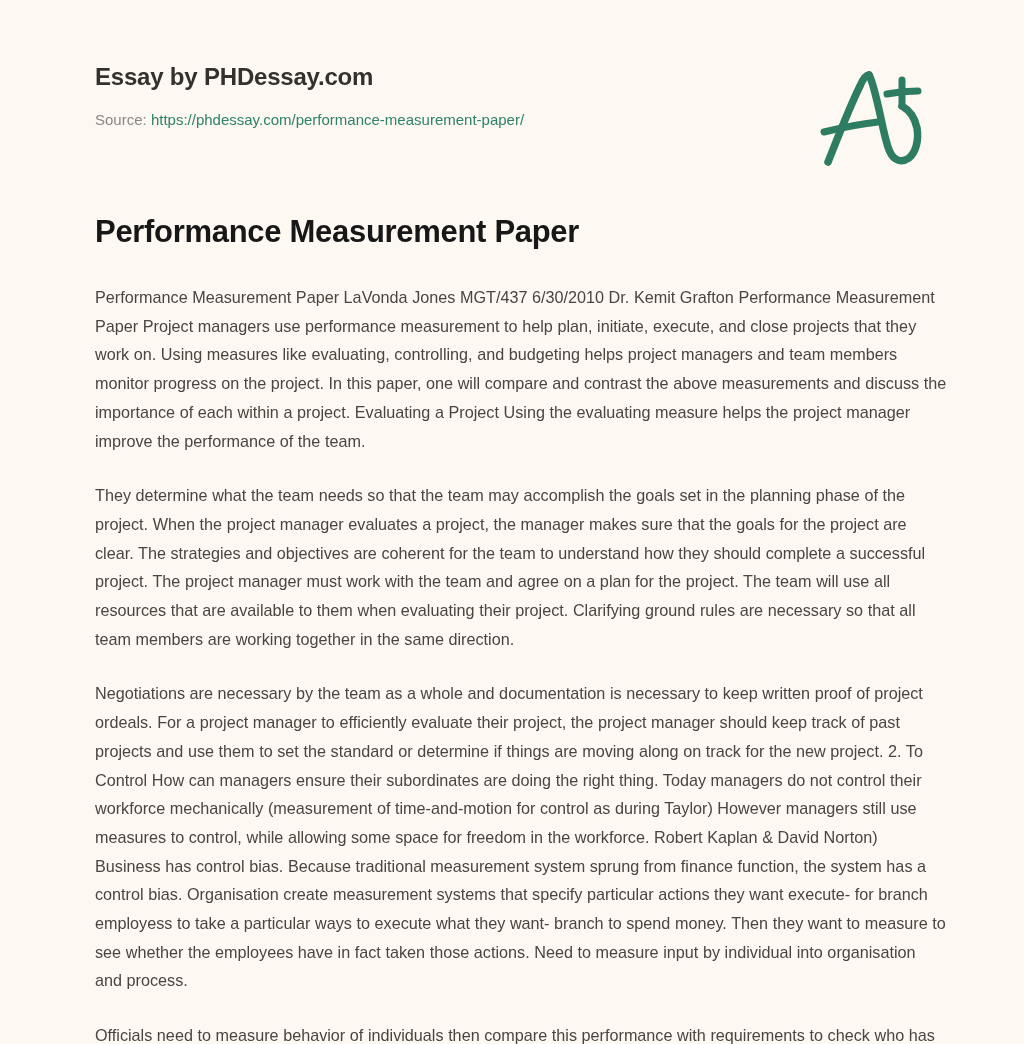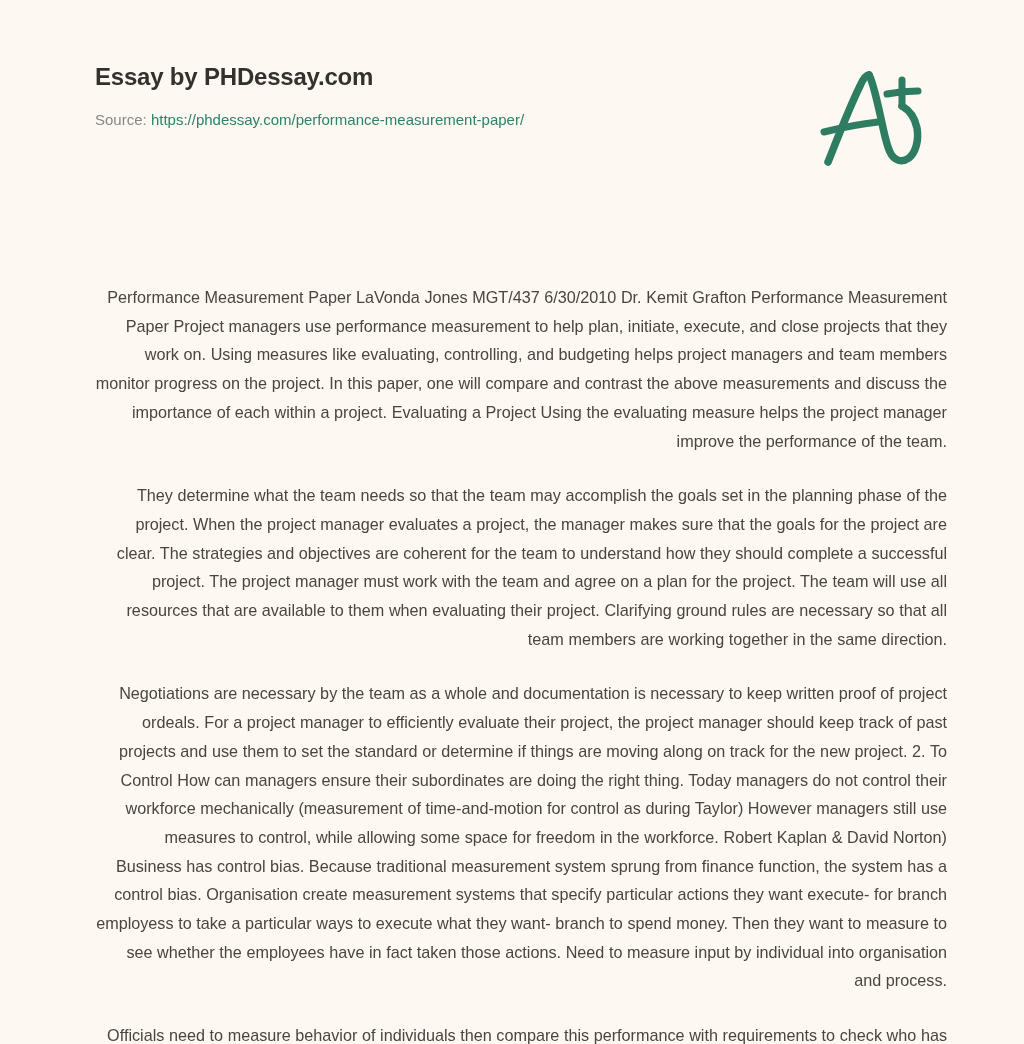--- a/index.html
+++ b/index.html
@@ -87,21 +87,21 @@
     left: 95px;
     top: 283px;
     width: 852px;
   }
 
   .body-copy p {
     margin: 0 0 26px 0;
     font-size: 16.2px;
     line-height: 28.7px;
     color: #4B4540;
-    text-align: right;
+    text-align: left;
     word-spacing: 0.1px;
   }
 
   .body-copy p:last-child {
     margin-bottom: 0;
   }
 </style>
 </head>
 <body>
 
@@ -127,20 +127,21 @@
 
         <path d="M12 66 C 24 63, 48 58, 66 56" stroke-width="7"></path>
 
         <path d="M75 28 C 85 26, 96 25, 106 25" stroke-width="7"></path>
 
         <path d="M90 14 C 90 22, 90 32, 90 40" stroke-width="7"></path>
       </g>
     </svg>
   </div>
 
+  <h1 class="doc-title">Performance Measurement Paper</h1>
 
   <div class="body-copy">
     <p>Performance Measurement Paper LaVonda Jones MGT/437 6/30/2010 Dr. Kemit Grafton Performance Measurement Paper Project managers use performance measurement to help plan, initiate, execute, and close projects that they work on. Using measures like evaluating, controlling, and budgeting helps project managers and team members monitor progress on the project. In this paper, one will compare and contrast the above measurements and discuss the importance of each within a project. Evaluating a Project Using the evaluating measure helps the project manager improve the performance of the team.</p>
     <p>They determine what the team needs so that the team may accomplish the goals set in the planning phase of the project. When the project manager evaluates a project, the manager makes sure that the goals for the project are clear. The strategies and objectives are coherent for the team to understand how they should complete a successful project. The project manager must work with the team and agree on a plan for the project. The team will use all resources that are available to them when evaluating their project. Clarifying ground rules are necessary so that all team members are working together in the same direction.</p>
     <p>Negotiations are necessary by the team as a whole and documentation is necessary to keep written proof of project ordeals. For a project manager to efficiently evaluate their project, the project manager should keep track of past projects and use them to set the standard or determine if things are moving along on track for the new project. 2. To Control How can managers ensure their subordinates are doing the right thing. Today managers do not control their workforce mechanically (measurement of time-and-motion for control as during Taylor) However managers still use measures to control, while allowing some space for freedom in the workforce. Robert Kaplan &amp; David Norton) Business has control bias. Because traditional measurement system sprung from finance function, the system has a control bias. Organisation create measurement systems that specify particular actions they want execute- for branch employess to take a particular ways to execute what they want- branch to spend money. Then they want to measure to see whether the employees have in fact taken those actions. Need to measure input by individual into organisation and process.</p>
     <p>Officials need to measure behavior of individuals then compare this performance with requirements to check who has and has not complied. Often such requirements are described only as guidelines. Do not be fooled. These guidelines are really requirements and those requirement are designed to control. The measurement of compliance with these requirements is the mechanism of control. 3. To Budget Budgets are crude tools in improving performance. Poor performance not always may change after applying budgets cuts as a disciplinary actions. Sometimes budgets increase could be the answer to improving pe</p>
   </div>
 
 </div>
 

